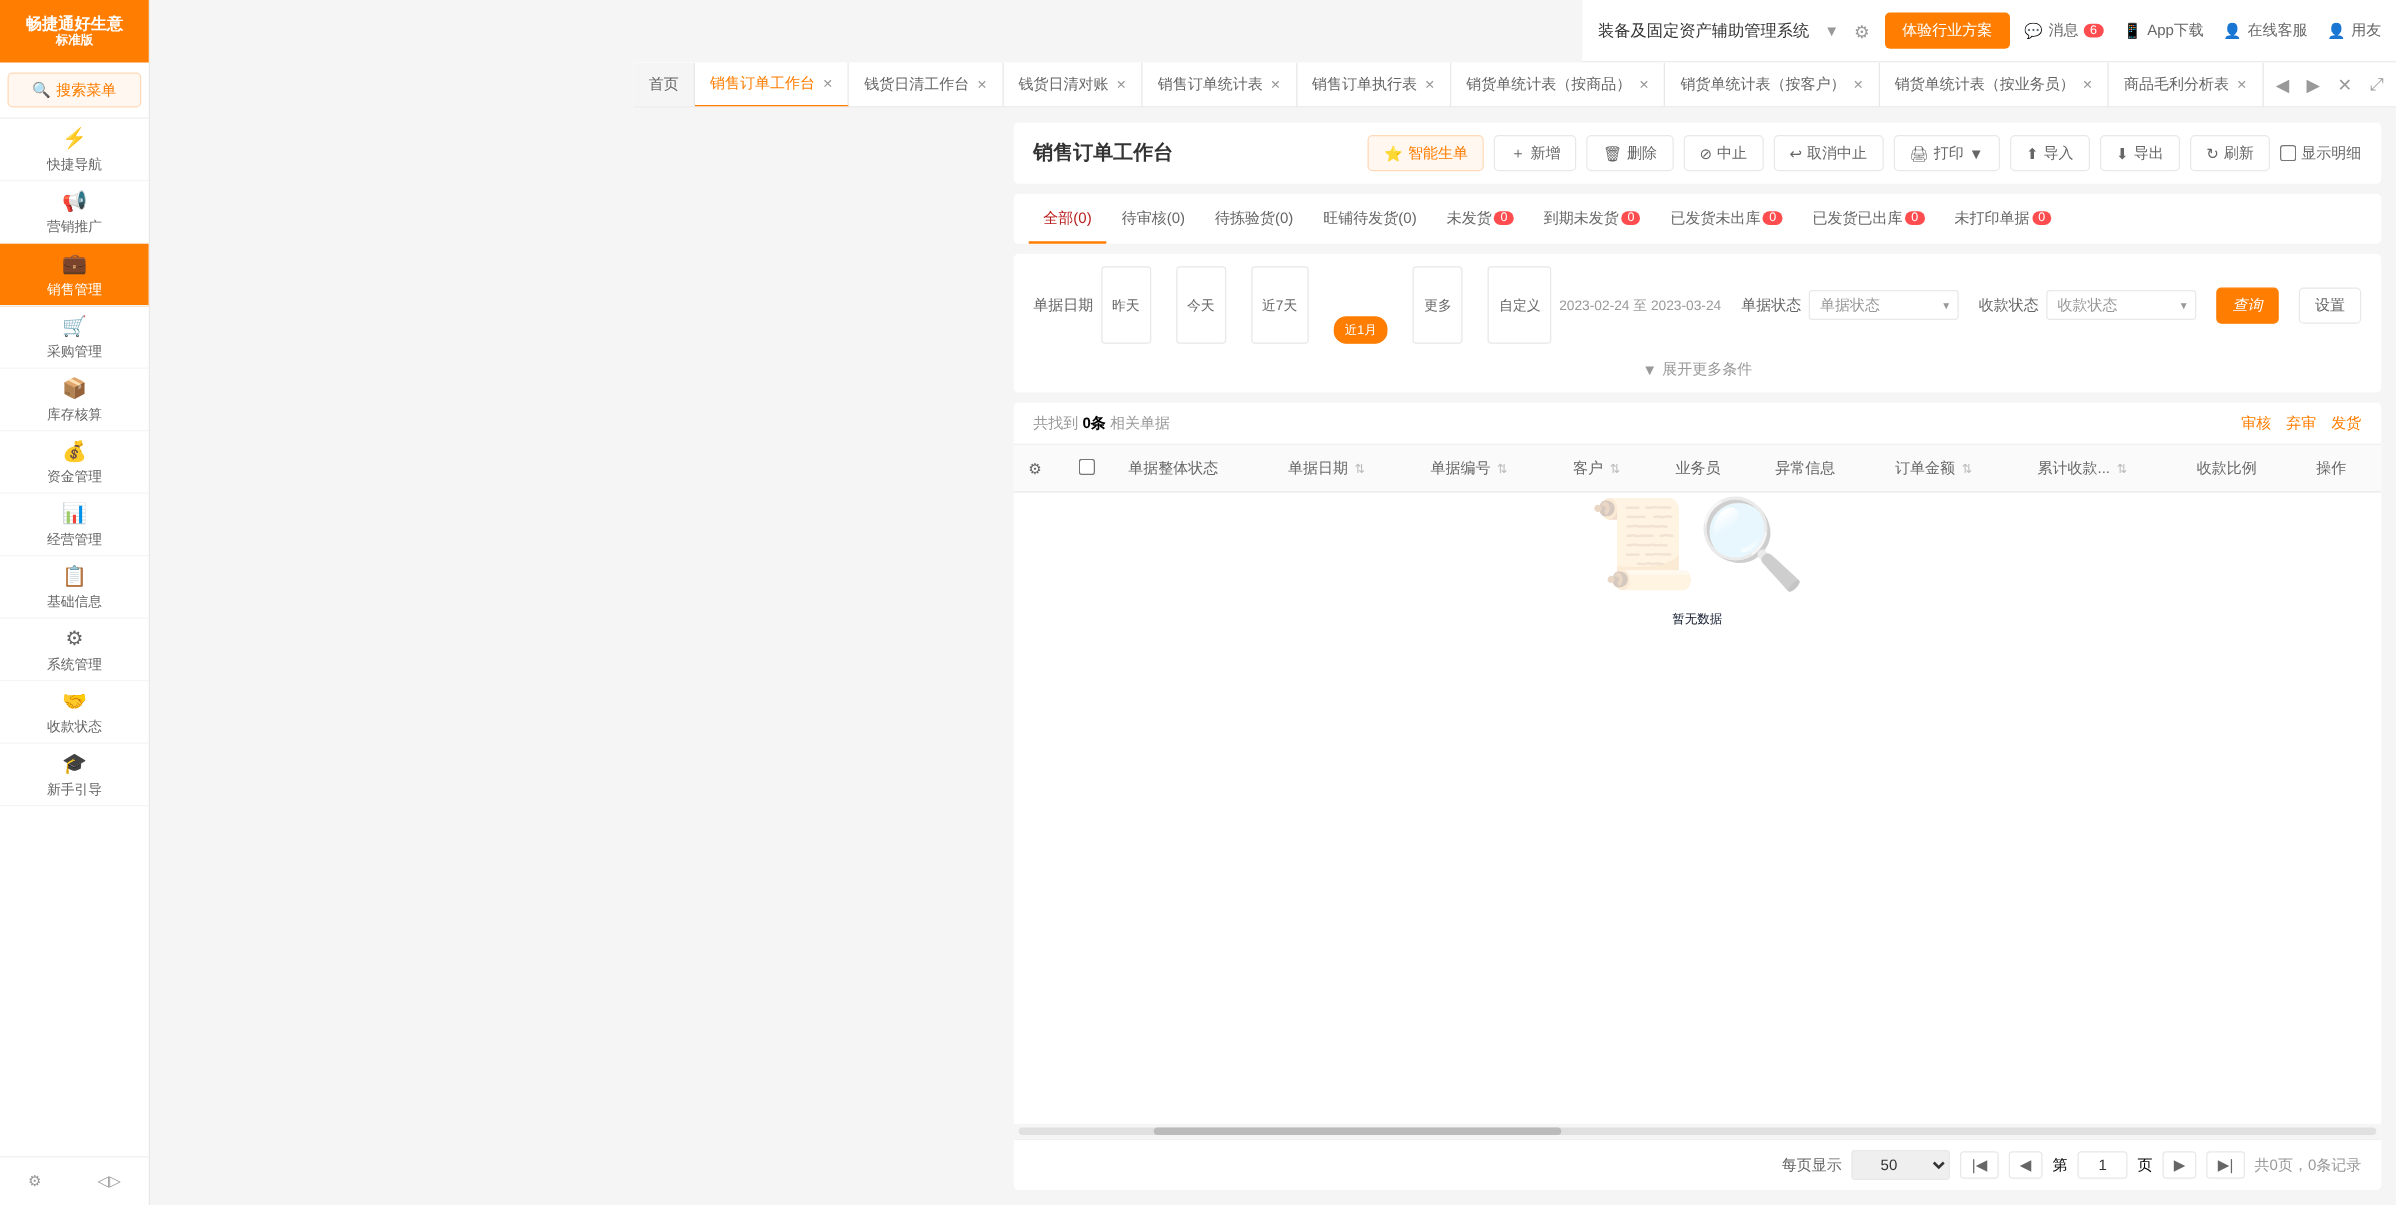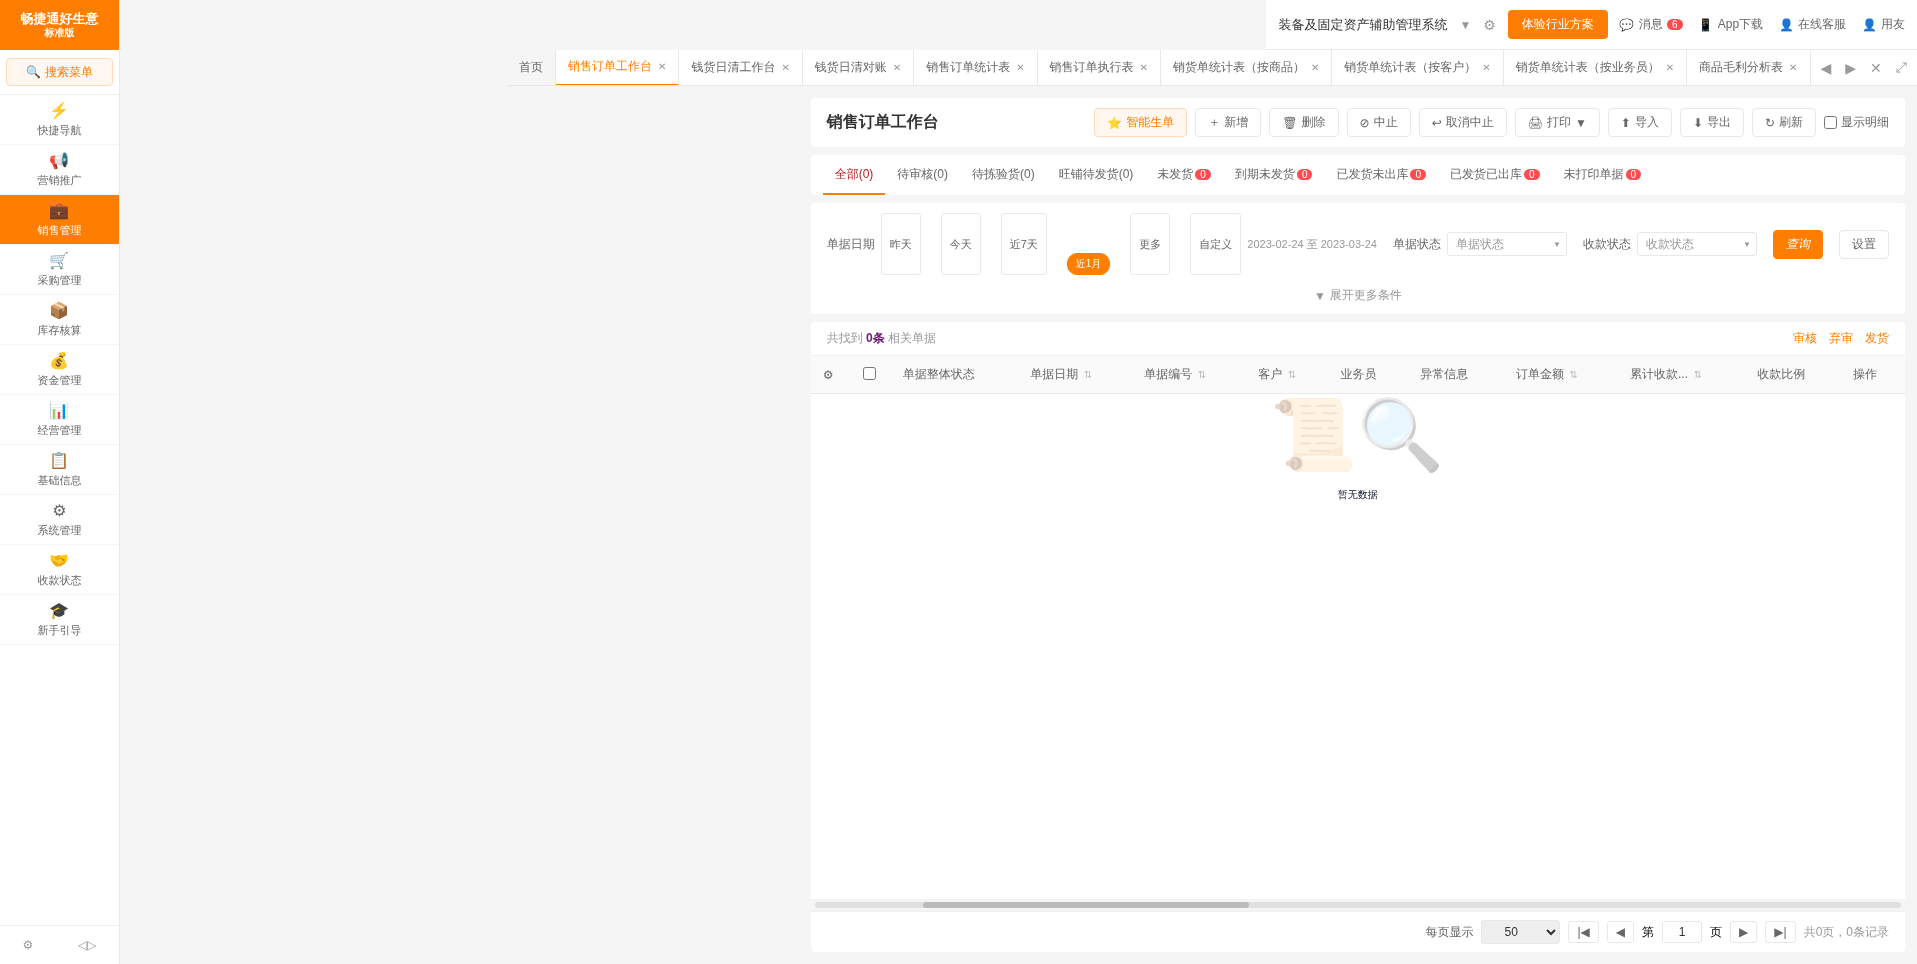--- a/index.html
+++ b/index.html
@@ -72,21 +72,21 @@
     .date-range { color: #999; font-size: 11px; }
     .filter-select { border: 1px solid #e8e8e8; border-radius: 3px; padding: 4px 20px 4px 8px; color: #999; background: #fff; cursor: pointer; min-width: 120px; appearance: none; position: relative; }
     .select-wrapper { position: relative; display: inline-flex; align-items: center; }
     .select-wrapper::after { content: '▼'; position: absolute; right: 6px; font-size: 8px; color: #999; pointer-events: none; }
     .expand-btn { display: flex; align-items: center; gap: 4px; color: #999; cursor: pointer; font-size: 12px; margin: 0 auto; margin-top: 6px; }
 
     
     .table-area { background: #fff; border-radius: 4px; flex: 1; display: flex; flex-direction: column; overflow: hidden; }
     .table-header-bar { padding: 8px 16px; display: flex; align-items: center; justify-content: space-between; border-bottom: 1px solid #f0f0f0; flex-shrink: 0; }
     .result-info { color: #999; font-size: 12px; }
-    .result-info strong { color: #701a75; }
+    .result-info strong { color: #000000; }
     .table-header-actions { display: flex; gap: 12px; }
     .table-action-link { color: #ff7d00; cursor: pointer; font-size: 12px; }
 
     
     .data-table { width: 100%; border-collapse: collapse; }
     .data-table th { background: #fafafa; border-bottom: 1px solid #e8e8e8; padding: 10px 12px; text-align: left; color: #666; font-weight: normal; white-space: nowrap; }
     .data-table th .sort-icon { color: #bbb; font-size: 10px; margin-left: 2px; }
     .col-checkbox { width: 40px; }
     .col-settings { width: 40px; }
     .table-scroll { flex: 1; overflow-y: auto; overflow-x: auto; }

